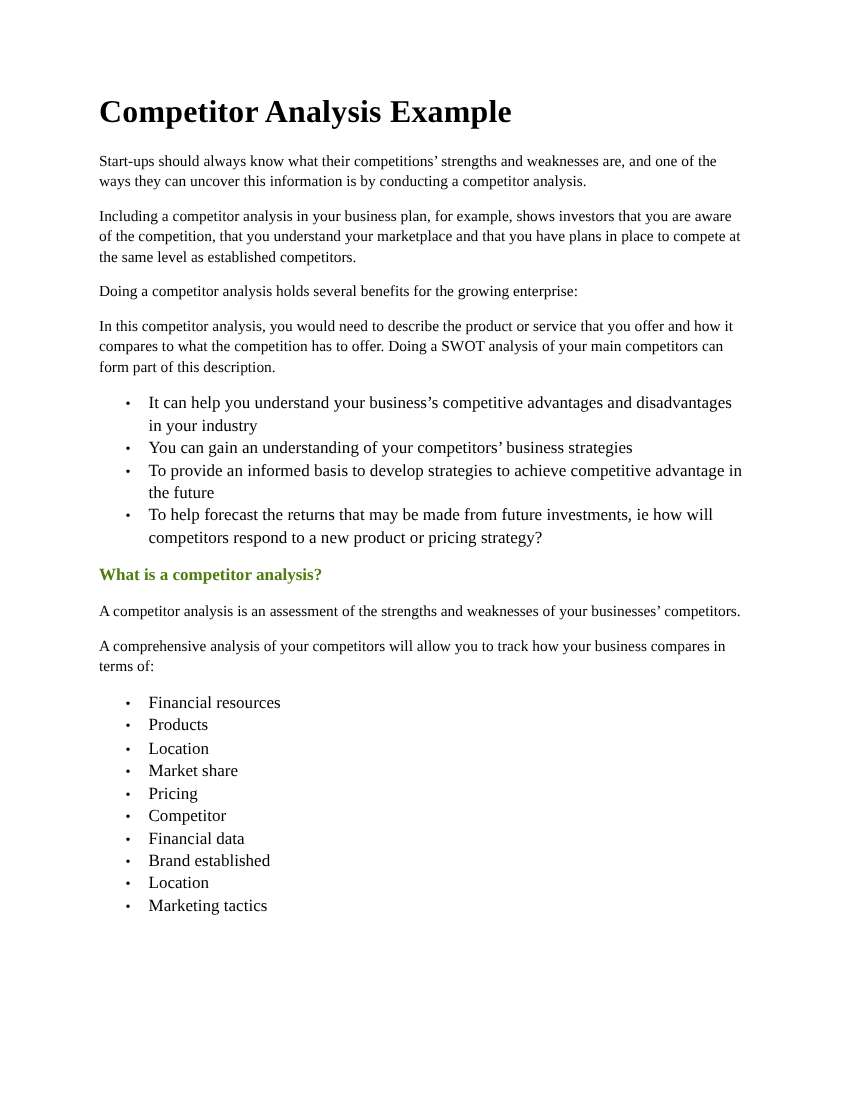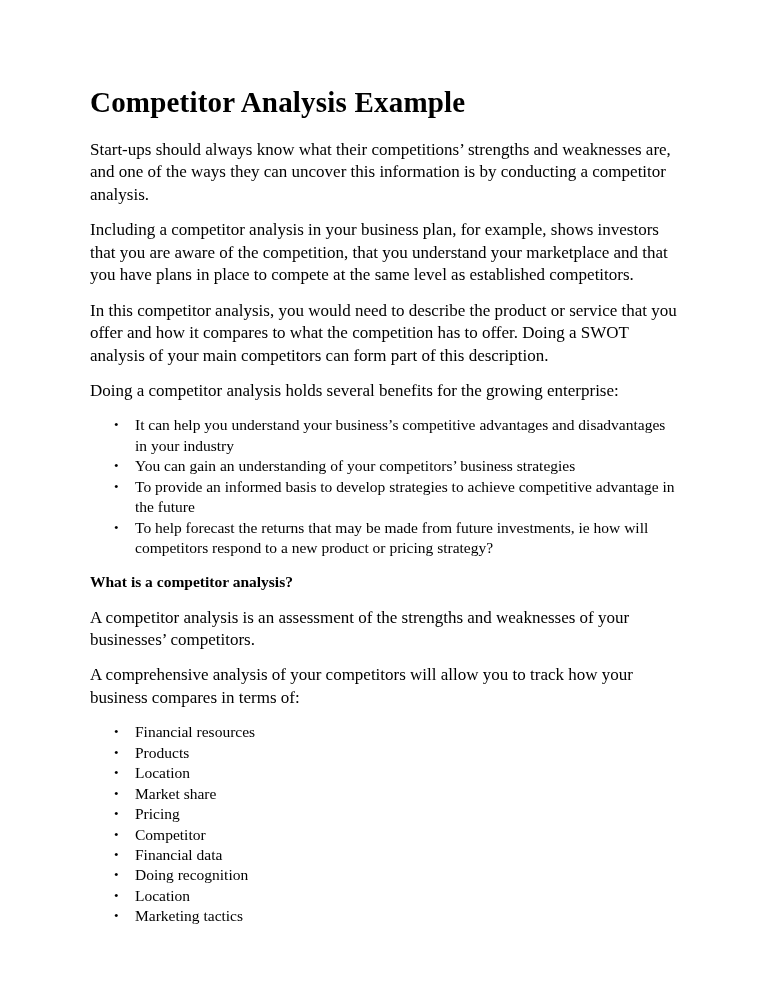--- a/index.html
+++ b/index.html
@@ -17,21 +17,21 @@
     background: #ffffff;
     padding: 86px 90px 40px 90px;
   }
   h1.doc-title {
     font-size: 29px;
     font-weight: bold;
     letter-spacing: 0.2px;
     margin-bottom: 20px;
   }
   p.body-text {
-    font-size: 17px;
+    font-size: 14px;
     line-height: 1.32;
     margin-bottom: 13px;
   }
   ul.bullet-list {
     margin: 2px 0 14px 0;
     padding-left: 45px;
   }
   ul.bullet-list li {
     list-style: none;
     position: relative;
@@ -53,41 +53,41 @@
 </style>
 </head>
 <body>
 
 <div class="page">
 
   <h1 class="doc-title">Competitor Analysis Example</h1>
 
   <p class="body-text">Start-ups should always know what their competitions’ strengths and weaknesses are, and one of the ways they can uncover this information is by conducting a competitor analysis.</p>
   <p class="body-text">Including a competitor analysis in your business plan, for example, shows investors that you are aware of the competition, that you understand your marketplace and that you have plans in place to compete at the same level as established competitors.</p>
+  <p class="body-text">Doing a competitor analysis holds several benefits for the growing enterprise:</p>
   <p class="body-text">In this competitor analysis, you would need to describe the product or service that you offer and how it compares to what the competition has to offer. Doing a SWOT analysis of your main competitors can form part of this description.</p>
-  <p class="body-text">Doing a competitor analysis holds several benefits for the growing enterprise:</p>
 
   <ul class="bullet-list">
     <li>It can help you understand your business’s competitive advantages and disadvantages in your industry</li>
     <li>You can gain an understanding of your competitors’ business strategies</li>
     <li>To provide an informed basis to develop strategies to achieve competitive advantage in the future</li>
     <li>To help forecast the returns that may be made from future investments, ie how will competitors respond to a new product or pricing strategy?</li>
   </ul>
 
-  <h2 class="section-heading" style="color: #000000;">What is a competitor analysis?</h2>
+  <h2 class="section-heading" style="color: #4d7c0f;">What is a competitor analysis?</h2>
 
   <p class="body-text">A competitor analysis is an assessment of the strengths and weaknesses of your businesses’ competitors.</p>
   <p class="body-text">A comprehensive analysis of your competitors will allow you to track how your business compares in terms of:</p>
 
   <ul class="bullet-list">
     <li>Financial resources</li>
     <li>Products</li>
     <li>Location</li>
     <li>Market share</li>
     <li>Pricing</li>
     <li>Competitor</li>
     <li>Financial data</li>
-    <li>Doing recognition</li>
+    <li>Brand established</li>
     <li>Location</li>
     <li>Marketing tactics</li>
   </ul>
 
 </div>
 
 </body></html>

